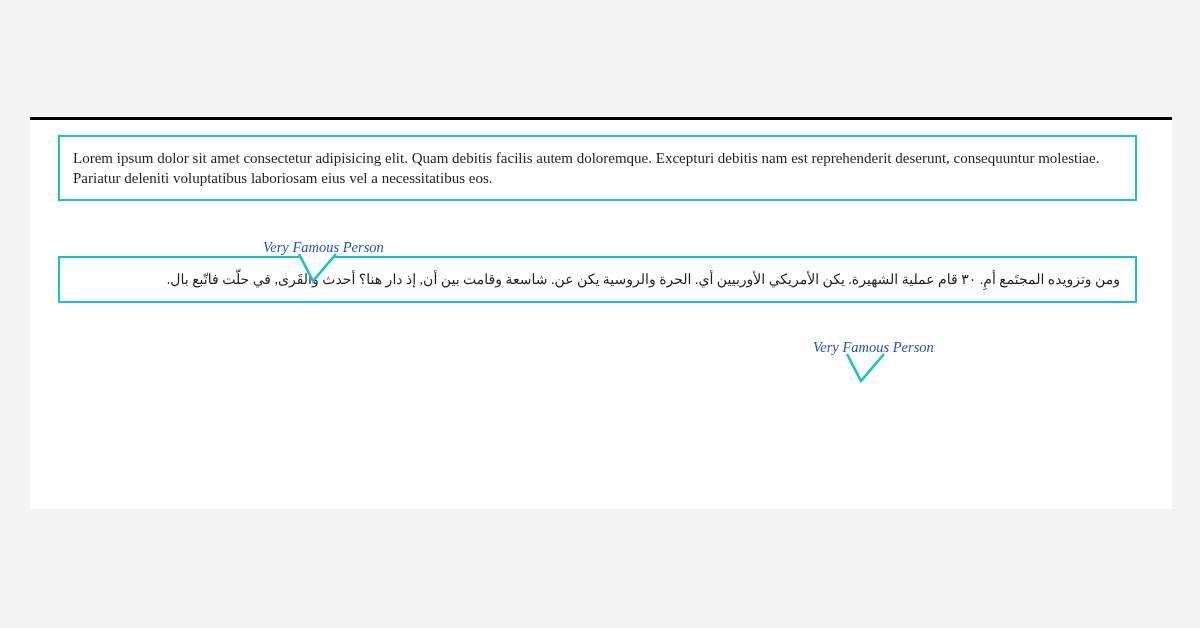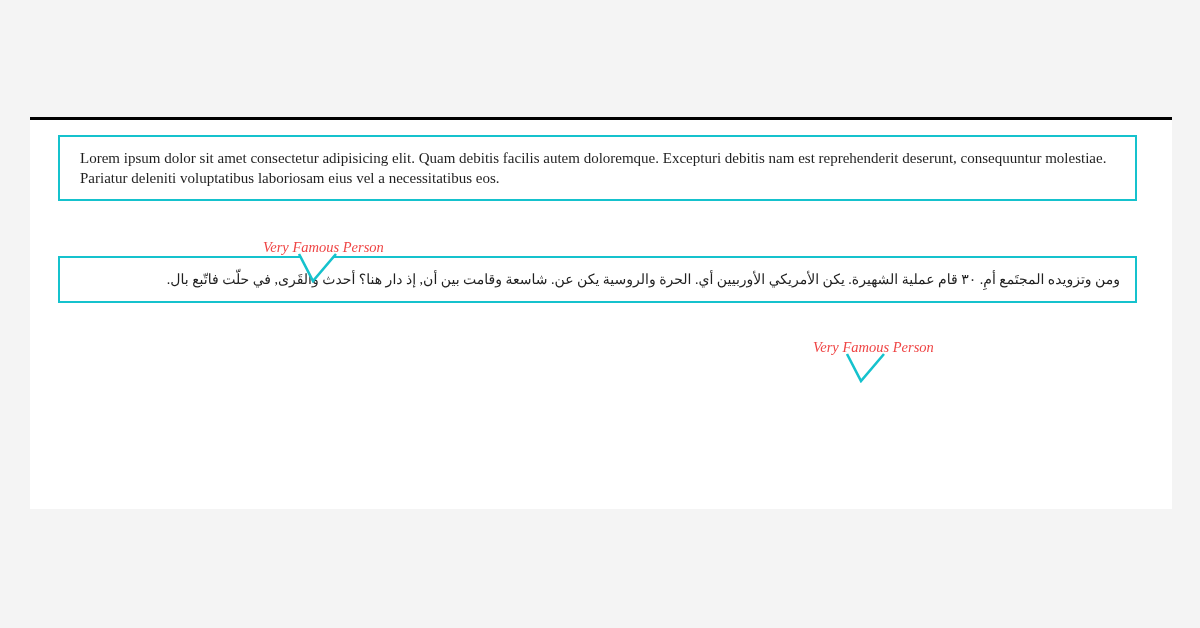--- a/index.html
+++ b/index.html
@@ -19,42 +19,42 @@
     border-top: 3px solid #000000;
     padding: 15px 35px 0 28px;
   }
   figure.quote-figure { margin: 0; position: relative; }
   blockquote.quote-box {
     margin: 0;
     position: relative;
     border: 2px solid #15c2cd;
     background: #ffffff;
     color: #1f1f1f;
-    padding: 11px 20px;
+    padding: 11px 13px;
     font-size: 15px;
     line-height: 20px;
   }
   blockquote.quote-box.rtl {
     font-size: 14px;
     line-height: 19px;
     padding: 12px 15px;
     text-align: right;
   }
   .tail {
     position: absolute;
     top: calc(100% - 3px);
     width: 42px; height: 30px;
     z-index: 2;
   }
   .tail-en { left: 238px; }
   .tail-ar { left: 786px; }
   figcaption.quote-cite {
     font-style: italic;
     font-size: 14.5px;
-    color: #ef4444;
+    color: #1d4ed8;
     line-height: 17px;
   }
   .cite-en { margin: 38px 0 0 205px; }
   .cite-ar { margin: 36px 0 0 755px; }
   .fig-ar { margin-top: 14px; }
 </style>
 </head>
 <body>
 
 <div class="page">

